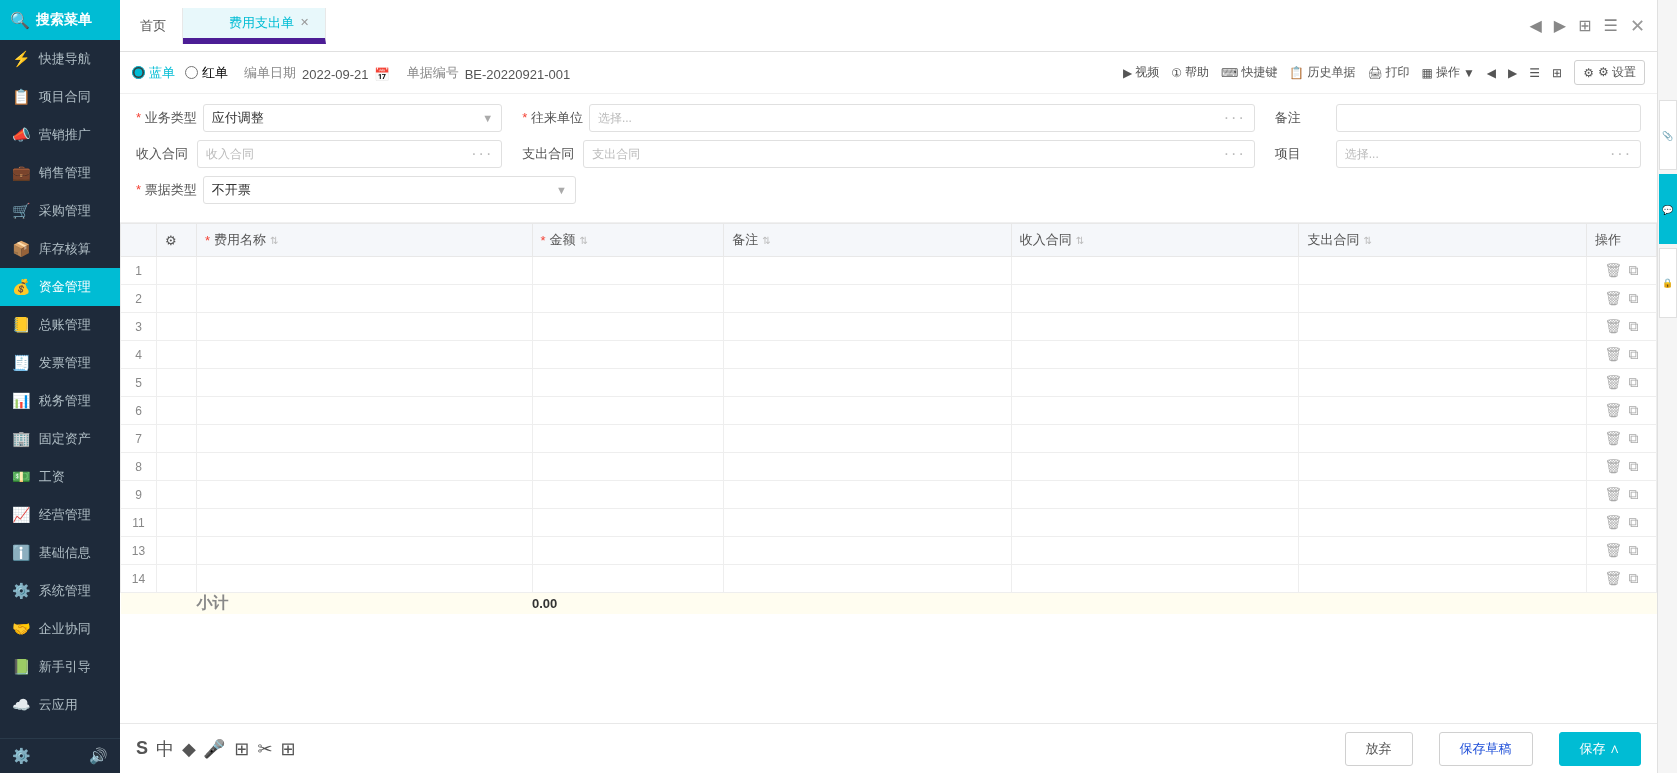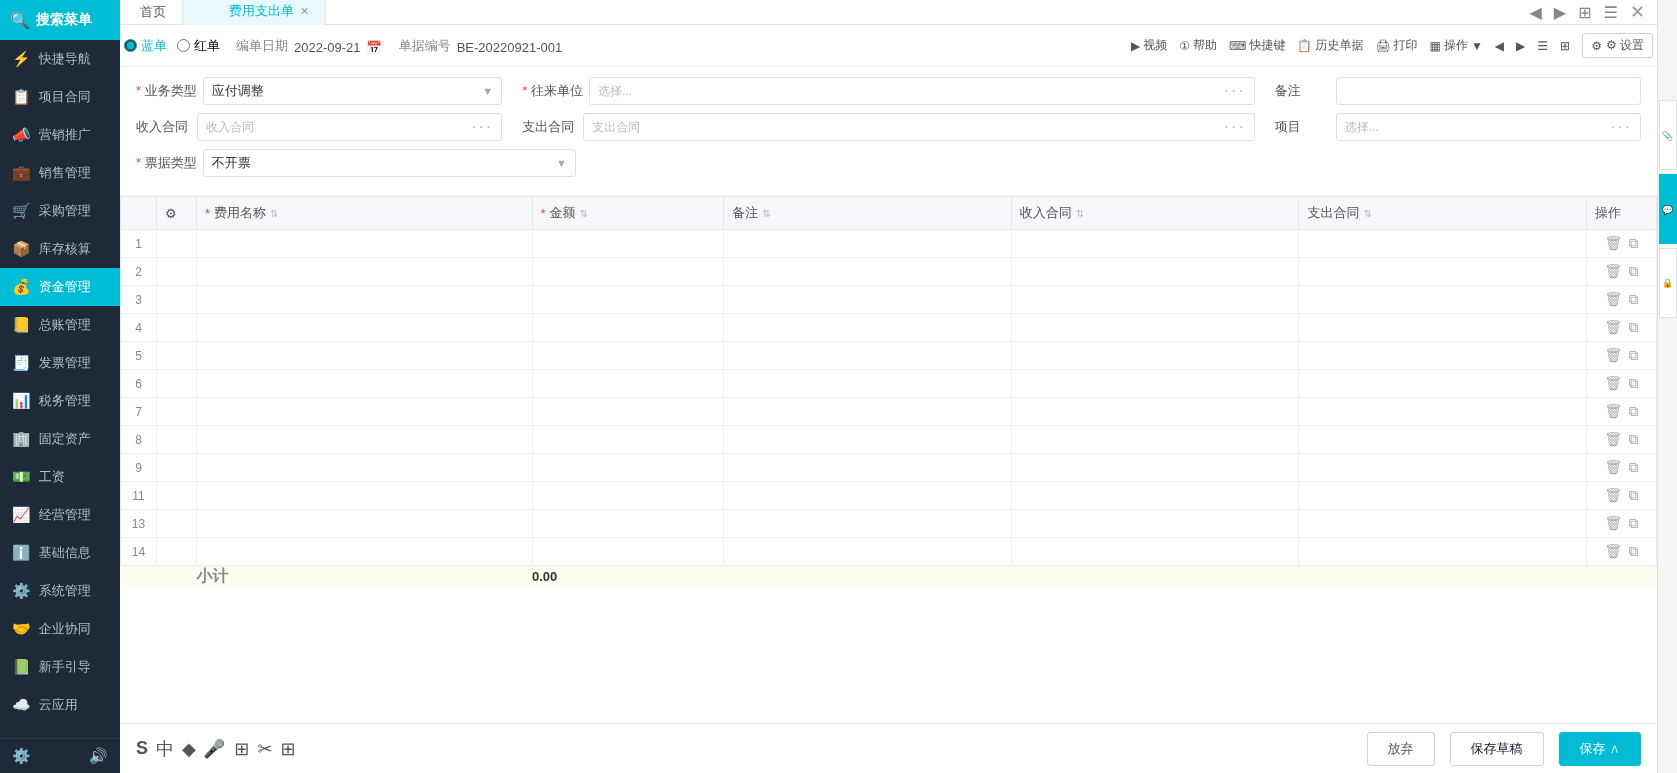--- a/index.html
+++ b/index.html
@@ -56,39 +56,39 @@
       flex-direction: column;
       overflow: hidden;
     }
 
     
     .tabs-bar {
       background: #fff;
       border-bottom: 1px solid #e0e0e0;
       display: flex;
       align-items: center;
-      height: 25px;
+      height: 52px;
       padding: 0 4px;
       flex-shrink: 0;
     }
     .tab {
       padding: 0 16px;
       height: 36px;
       display: flex;
       align-items: center;
       gap: 6px;
       cursor: pointer;
       font-size: 13px;
       color: #555;
       border-right: 1px solid #e8e8e8;
     }
     .tab.active {
       background: #e8f8fb;
       color: #00bcd4;
-      border-bottom: 2px solid #4c1d95;
+      border-bottom: 6px solid #4c1d95;
       padding-left: 46px;
     }
     .tab .close-icon { color: #999; font-size: 11px; }
     .tabs-right {
       margin-left: auto;
       display: flex;
       align-items: center;
       gap: 4px;
       padding-right: 4px;
     }
@@ -101,21 +101,21 @@
       overflow-y: auto;
       padding: 0;
       display: flex;
       flex-direction: column;
     }
 
     
     .toolbar-row {
       display: flex;
       align-items: center;
-      padding: 8px 4px;
+      padding: 8px 12px;
       border-bottom: 1px solid #f0f0f0;
       gap: 16px;
       flex-shrink: 0;
     }
     .radio-group { display: flex; align-items: center; gap: 10px; }
     .radio-item { display: flex; align-items: center; gap: 4px; cursor: pointer; font-size: 13px; }
     .radio-item input[type="radio"] { accent-color: #00bcd4; }
     .radio-blue { color: #00bcd4; }
     .meta-info { display: flex; align-items: flex-end; gap: 6px; font-size: 13px; color: #555; }
     .meta-info .label { color: #888; }
@@ -242,37 +242,37 @@
       display: flex;
       align-items: center;
       justify-content: space-between;
       padding: 8px 16px;
       flex-shrink: 0;
       height: 50px;
     }
     .bottom-icons { display: flex; align-items: center; gap: 8px; }
     .bottom-icons span { font-size: 18px; cursor: pointer; color: #555; }
     .s-logo { color: #e53935; font-weight: bold; font-size: 18px; }
-    .action-btns { display: flex; gap: 15px; padding-left: 18px; }
+    .action-btns { display: flex; gap: 26px; padding-left: 18px; }
     .btn {
       padding: 7px 20px;
       border-radius: 3px;
       font-size: 13px;
       cursor: pointer;
       border: 1px solid transparent;
     }
     .btn-discard {
       background: #fff;
       border-color: #d0d0d0;
       color: #555;
     }
     .btn-draft {
       background: #fff;
       border-color: #d0d0d0;
-      color: #0f172a;
+      color: #1d4ed8;
       text-align: right;
     }
     .btn-save {
       background: #00bcd4;
       color: #fff;
       border-color: #00bcd4;
     }
   </style>
 </head>
 <body>

